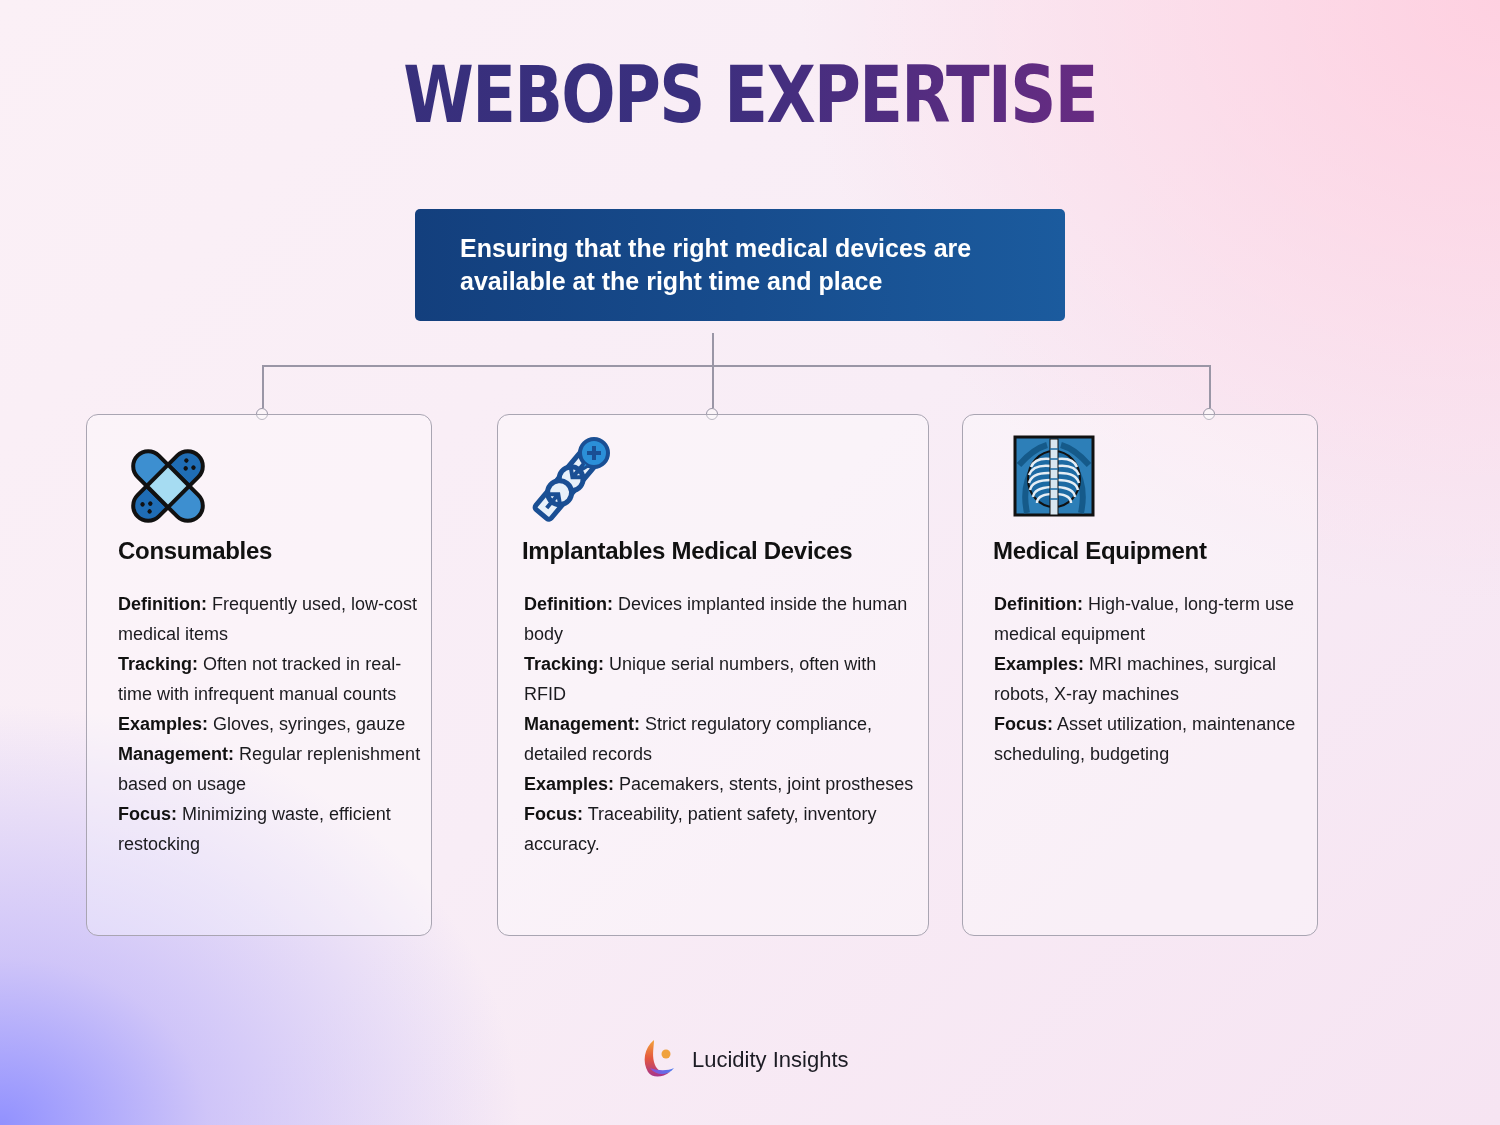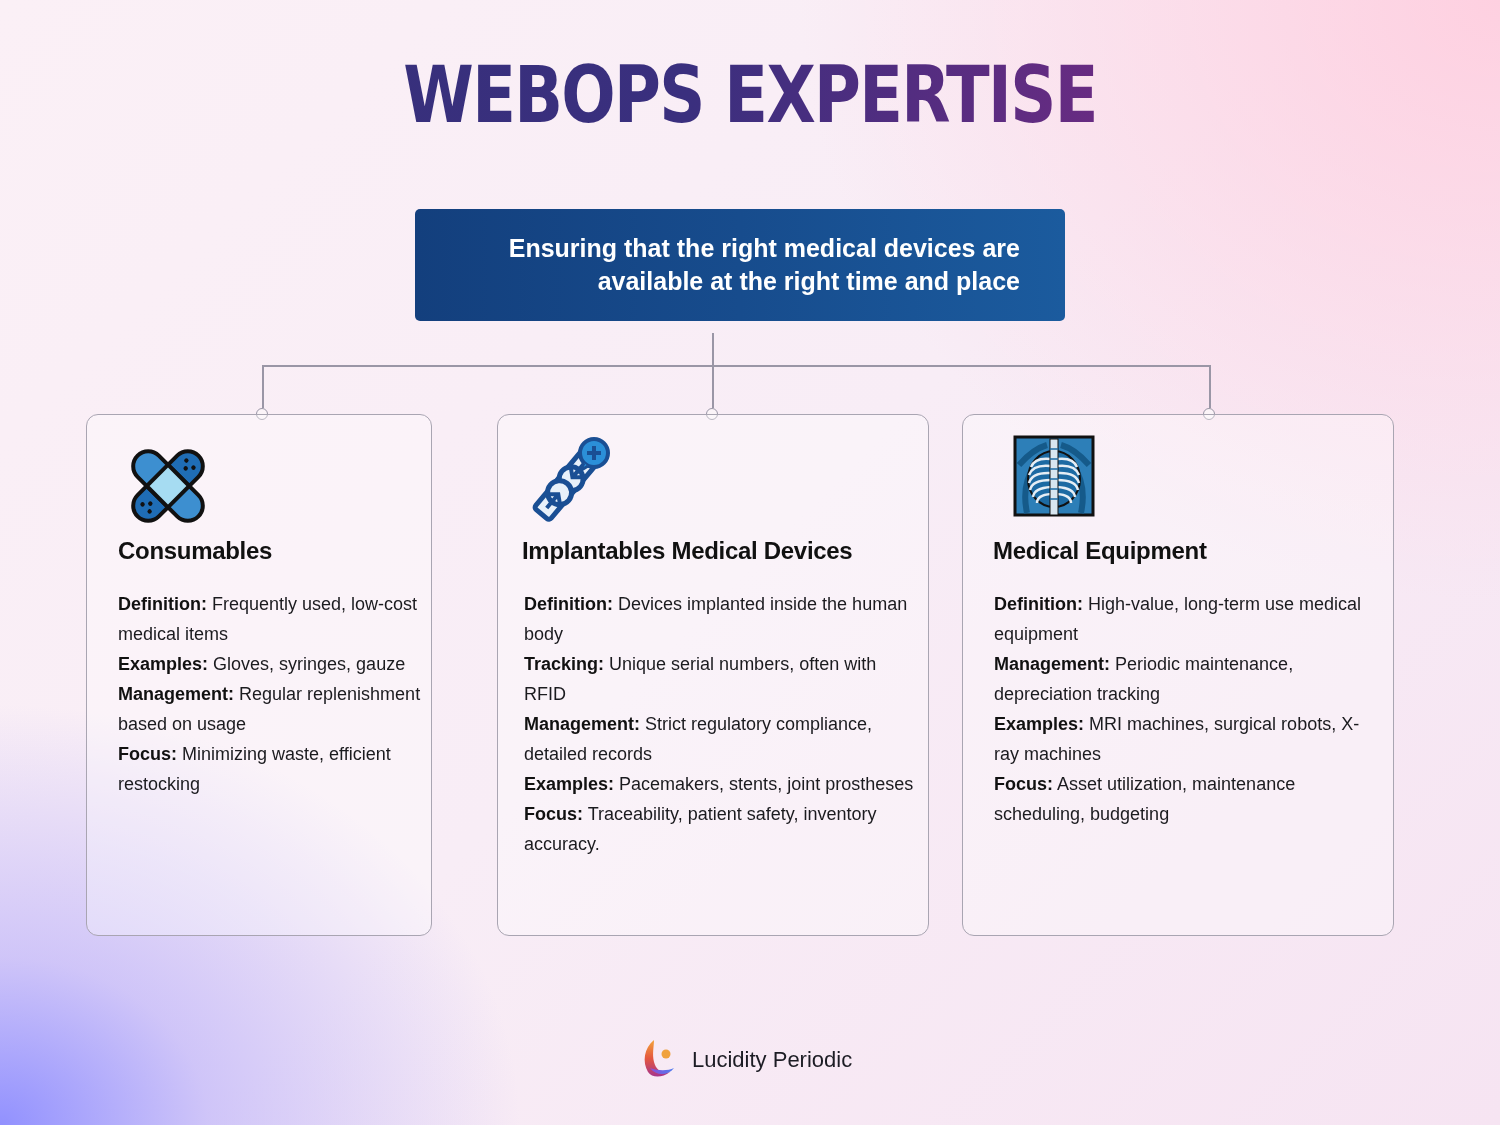--- a/index.html
+++ b/index.html
@@ -16,21 +16,21 @@
     font-family: "DejaVu Sans", sans-serif; font-weight: bold; font-size: 78px;
     letter-spacing: -2px; transform: scaleX(0.82); transform-origin: center;
     background: linear-gradient(90deg, #35307a 0%, #3a2f7e 45%, #6a2b82 80%, #8c2c78 100%);
     -webkit-background-clip: text; background-clip: text; color: transparent;
     line-height: 90px;
   }
   .banner {
     position: absolute; left: 415px; top: 209px; width: 650px; height: 112px;
     border-radius: 5px;
     background: linear-gradient(90deg, #133f7d 0%, #174c8d 50%, #1b5b9e 100%);
-    display: flex; align-items: center; justify-content: center; text-align: right;
+    display: flex; align-items: center; justify-content: center; text-align: left;
     color: #ffffff; font-weight: bold; font-size: 25px; line-height: 33px;
   }
   .banner span { display: block; width: 560px; }
   .connector { position: absolute; background: #9a96a6; }
   .dot {
     position: absolute; width: 12px; height: 12px; border-radius: 50%;
     border: 1.5px solid #9a96a6; background: #fbf4f8; box-sizing: border-box;
   }
   .card {
     position: absolute; top: 414px; height: 522px; box-sizing: border-box;
@@ -83,20 +83,21 @@
           <circle cx="45" cy="20" r="2.2" fill="#111"></circle>
         <circle cx="40" cy="76" r="2.2" fill="#111"></circle>
           <circle cx="50" cy="76" r="2.2" fill="#111"></circle>
           <circle cx="45" cy="70" r="2.2" fill="#111"></circle>
       </g>
     </svg>
   </div>
   <h2>Consumables</h2>
   <div class="body">
     <p><b>Definition:</b> <span>Frequently used, low-cost medical items</span></p>
+    <p><b>Tracking:</b> <span>Often not tracked in real-time with infrequent manual counts</span></p>
     <p><b>Examples:</b> <span>Gloves, syringes, gauze</span></p>
     <p><b>Management:</b> <span>Regular replenishment based on usage</span></p>
     <p><b>Focus:</b> <span>Minimizing waste, efficient restocking</span></p>
   </div>
 </div>
 
 <div class="card" style="left:497px; width:432px;">
   <div class="icon" style="left:28px; top:20px;">
     <svg width="90" height="90" viewBox="0 0 90 90">
       <g transform="rotate(40 40 50)">
@@ -114,21 +115,21 @@
   <h2 style="left:24px;">Implantables Medical Devices</h2>
   <div class="body" style="left:26px;">
     <p><b>Definition:</b> <span>Devices implanted inside the human body</span></p>
     <p><b>Tracking:</b> <span>Unique serial numbers, often with RFID</span></p>
     <p><b>Management:</b> <span>Strict regulatory compliance, detailed records</span></p>
     <p><b>Examples:</b> <span>Pacemakers, stents, joint prostheses</span></p>
     <p><b>Focus:</b> <span>Traceability, patient safety, inventory accuracy.</span></p>
   </div>
 </div>
 
-<div class="card" style="left:962px; width:432px;">
+<div class="card" style="left:962px; width:356px;">
   <div class="icon" style="left:50px; top:20px;">
     <svg width="82" height="82" viewBox="0 0 82 82">
       <rect x="2" y="2" width="78" height="78" fill="#2d7fb8" stroke="#111" stroke-width="3"></rect>
       <path d="M6 30 Q20 14 34 10 M76 30 Q62 14 48 10" stroke="#155a8a" stroke-width="6" fill="none"></path>
       <path d="M14 78 Q8 50 22 30 M68 78 Q74 50 60 30" stroke="#155a8a" stroke-width="6" fill="none"></path>
       <ellipse cx="41" cy="44" rx="26" ry="28" fill="#1c6aa3" stroke="#111" stroke-width="2"></ellipse>
       <g stroke="#e6eef5" stroke-width="2.5" fill="none">
         <path d="M38 24 Q22 22 18 32"></path>
           <path d="M38 31 Q20 29 16 40"></path>
           <path d="M38 38 Q19 37 16 48"></path>
@@ -149,21 +150,20 @@
           <line x1="37" y1="34" x2="45" y2="34"></line>
           <line x1="37" y1="44" x2="45" y2="44"></line>
           <line x1="37" y1="54" x2="45" y2="54"></line>
           <line x1="37" y1="64" x2="45" y2="64"></line>
         </g>
     </svg>
   </div>
   <h2 style="left:30px;">Medical Equipment</h2>
   <div class="body" style="left:31px;">
     <p><b>Definition:</b> <span>High-value, long-term use medical equipment</span></p>
-    <p><b>Management:</b> <span>Periodic maintenance, depreciation tracking</span></p>
     <p><b>Examples:</b> <span>MRI machines, surgical robots, X-ray machines</span></p>
     <p><b>Focus:</b> <span>Asset utilization, maintenance scheduling, budgeting</span></p>
   </div>
 </div>
 
 <div class="footer">
   <span>
     <svg width="38" height="40" viewBox="0 0 38 40">
       <defs>
         <linearGradient id="lg1" x1="0" y1="0" x2="0" y2="1">
@@ -174,14 +174,14 @@
         <linearGradient id="lg2" x1="0" y1="0" x2="1" y2="0">
           <stop offset="0" stop-color="#8a4fd8"></stop>
           <stop offset="1" stop-color="#4d7cf0"></stop>
         </linearGradient>
       </defs>
       <path d="M14 2 C4 10 2 24 8 34 C12 40 22 40 30 34 C22 36 16 32 14 24 C12 16 14 8 14 2 Z" fill="url(#lg1)"></path>
       <path d="M10 30 C16 38 28 38 34 30 C28 33 18 33 10 30 Z" fill="url(#lg2)"></path>
       <circle cx="26" cy="16" r="4.5" fill="#f0a23d"></circle>
     </svg>
   </span>
-  <span class="brand">Lucidity Periodic</span>
+  <span class="brand">Lucidity Insights</span>
 </div>
 
 </body></html>

